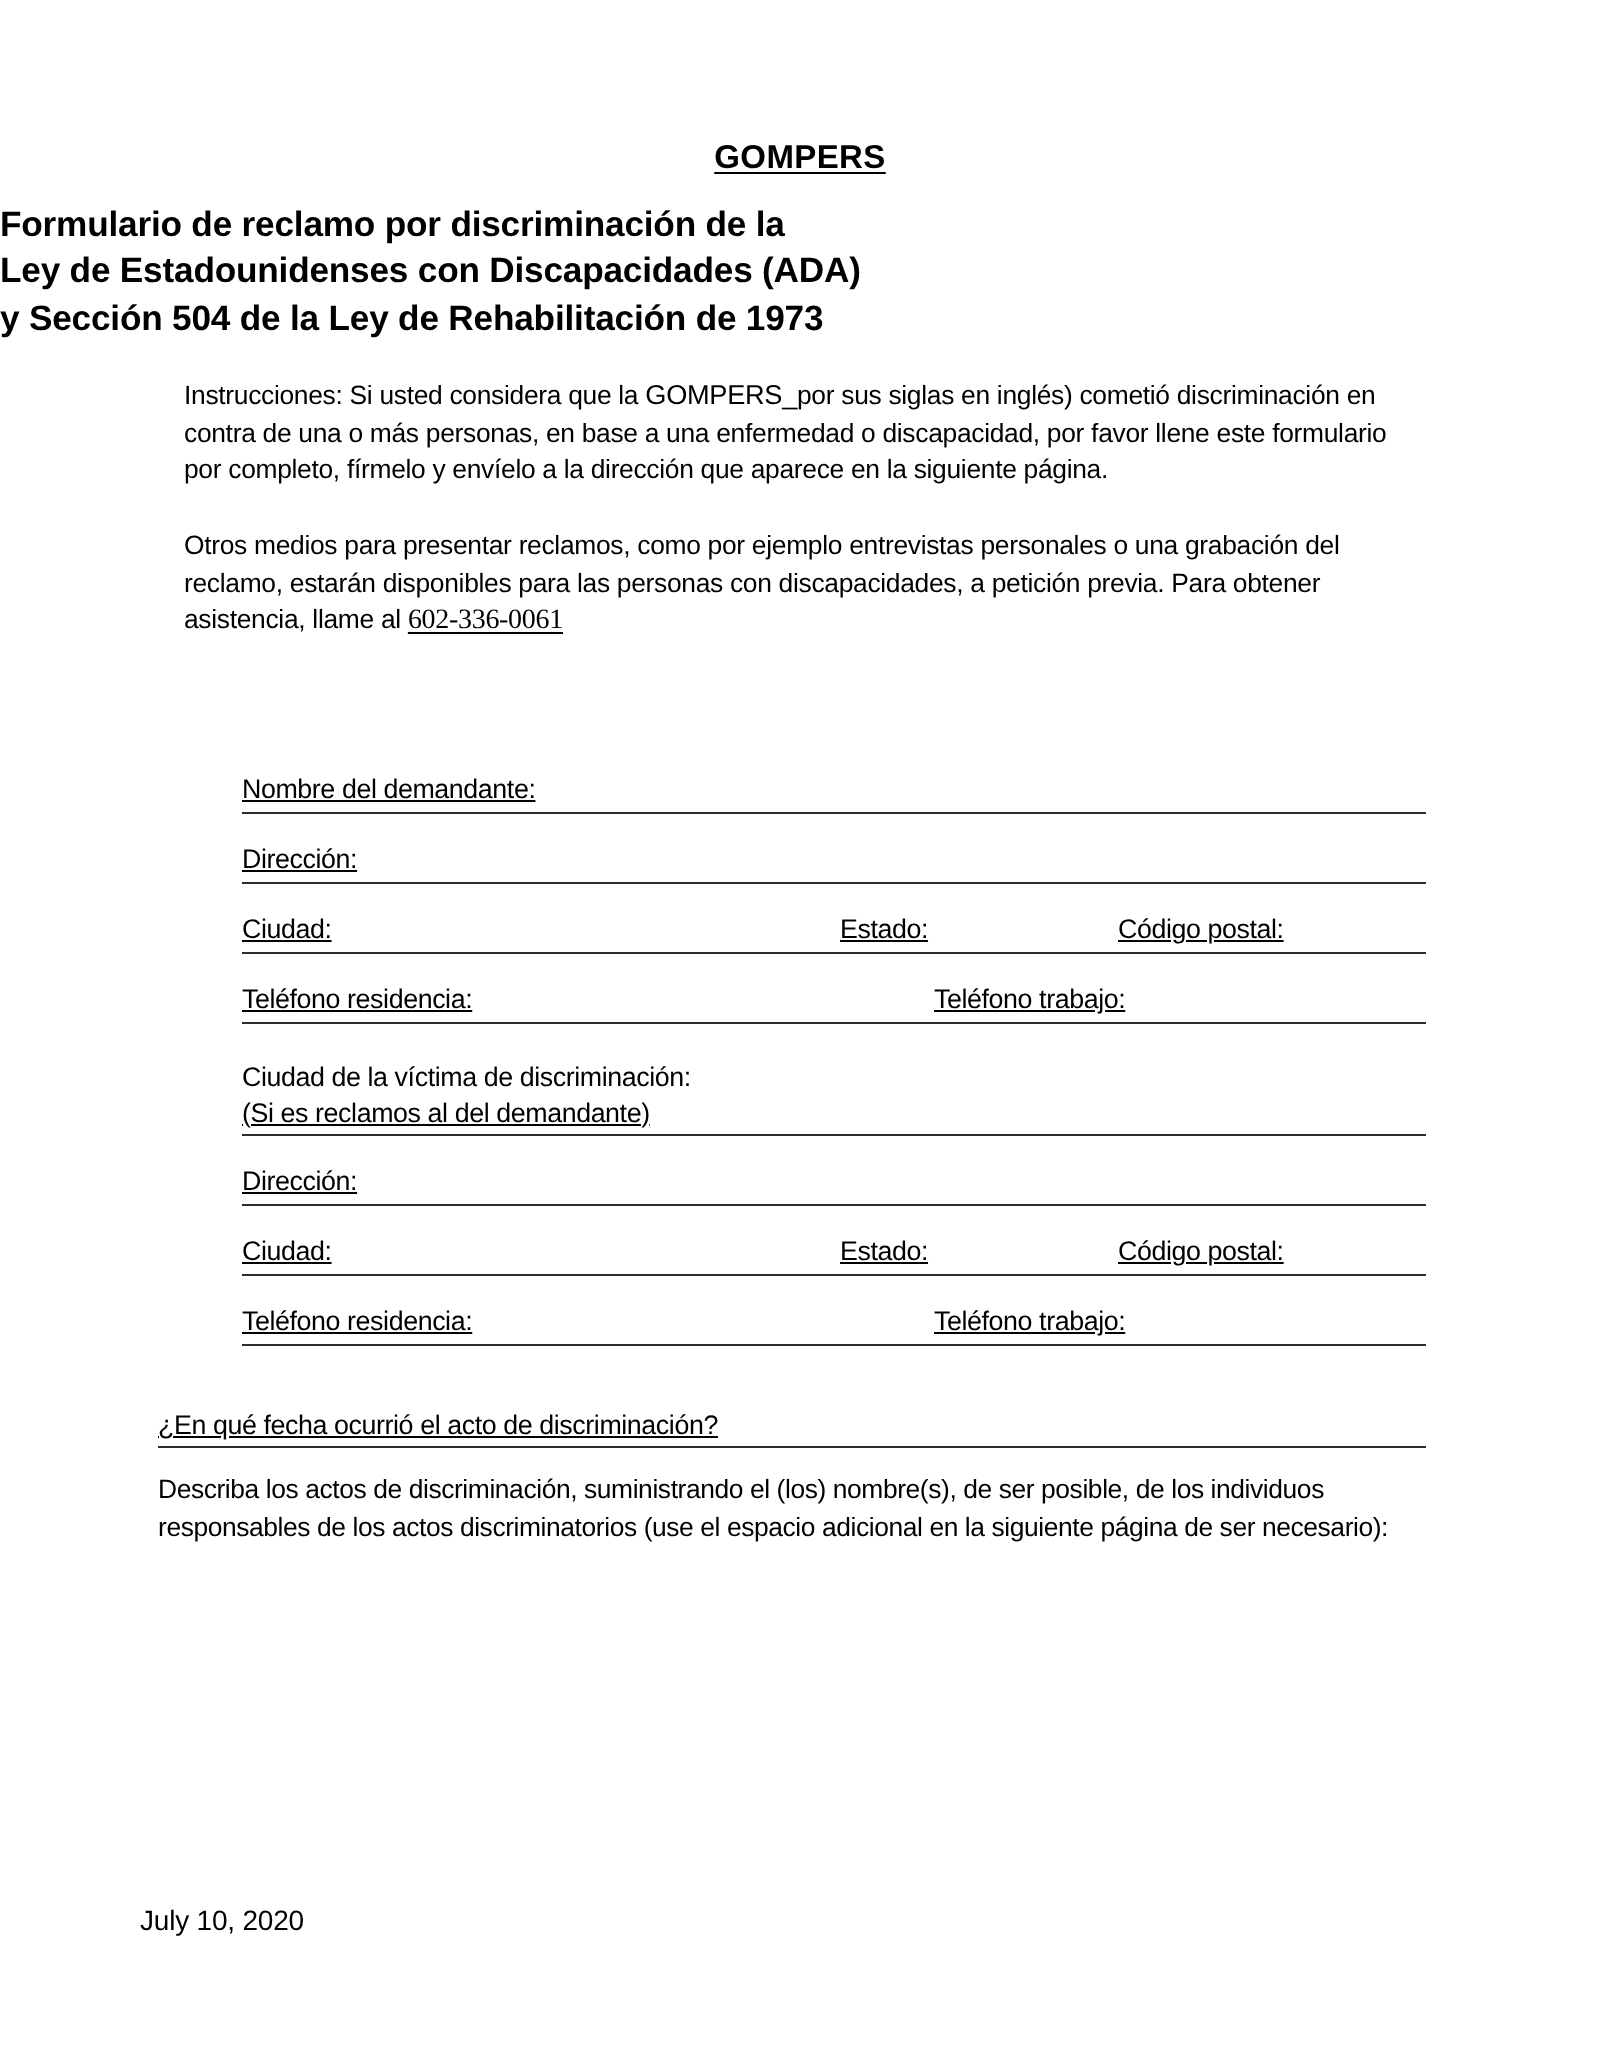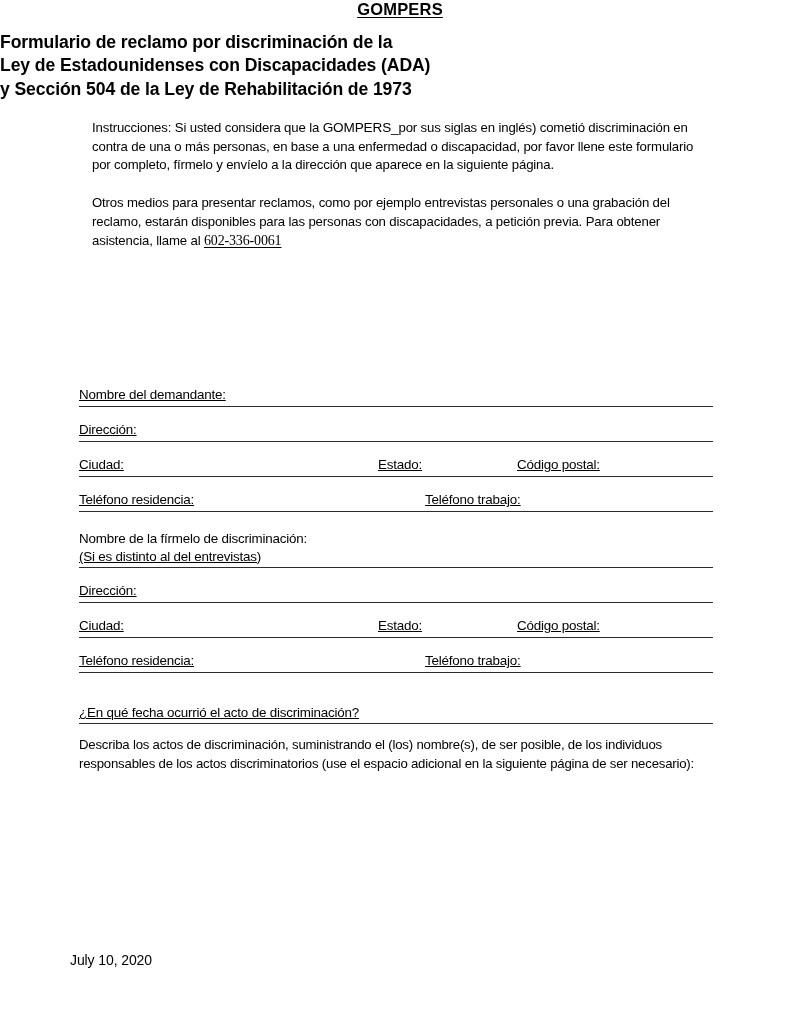--- a/index.html
+++ b/index.html
@@ -25,20 +25,21 @@
     overflow: hidden;
   }
 
   
   .org-name {
     text-align: center;
     font-weight: bold;
     font-size: 16.5px;
     letter-spacing: .2px;
     margin: 0;
+    padding-top: 70px;
     line-height: 1.1;
   }
   .org-name span {
     text-decoration: underline;
     text-underline-offset: 2px;
   }
   .form-title {
     font-weight: bold;
     font-size: 17.6px;
     line-height: 1.32;
@@ -74,20 +75,21 @@
     position: absolute;
     left: 79px;
     top: 372px;
     width: 634px;
   }
   .frow {
     position: relative;
     height: 35px;
     border-bottom: 1.6px solid #2b2b2b;
     box-sizing: border-box;
+    margin-left: 42px;
   }
   .frow.tall {
     height: 56px;
   }
   .fl {
     position: absolute;
     bottom: 2px;
     font-size: 13.4px;
     line-height: 1.25;
     white-space: nowrap;
@@ -177,22 +179,22 @@
       <span class="fl c3 ul">Código postal:</span>
     </div>
 
     <div class="frow">
       <span class="fl c1 ul">Teléfono residencia:</span>
       <span class="fl c2b ul">Teléfono trabajo:</span>
     </div>
 
     <div class="frow tall">
       <span class="victim-name">
-        <span class="l1">Nombre de la fírmelo de discriminación:</span>
-        <span class="l2">(Si es distinto al del entrevistas)</span>
+        <span class="l1">Ciudad de la víctima de discriminación:</span>
+        <span class="l2">(Si es reclamos al del demandante)</span>
       </span>
     </div>
 
     <div class="frow">
       <span class="fl c1 ul">Dirección:</span>
     </div>
 
     <div class="frow">
       <span class="fl c1 ul">Ciudad:</span>
       <span class="fl c2 ul">Estado:</span>

